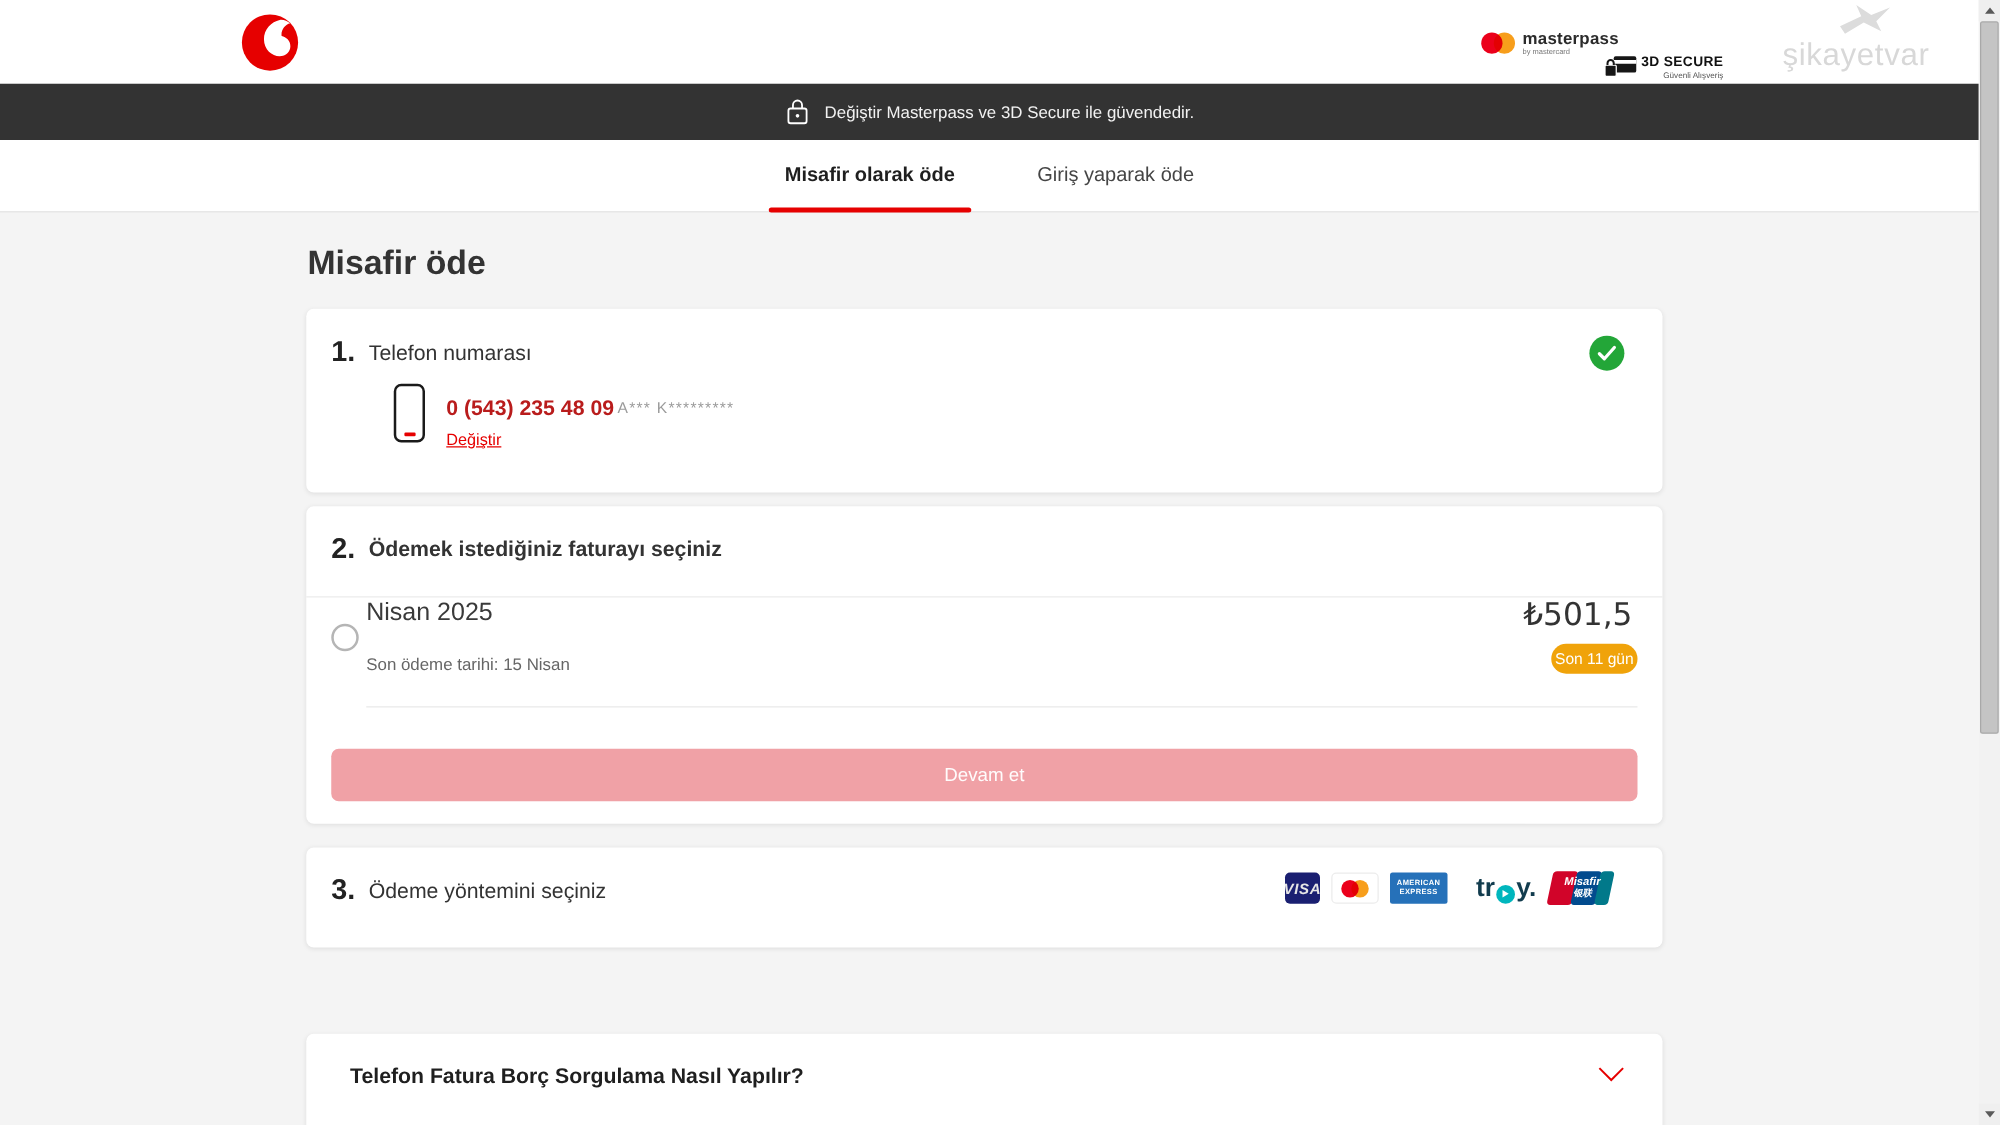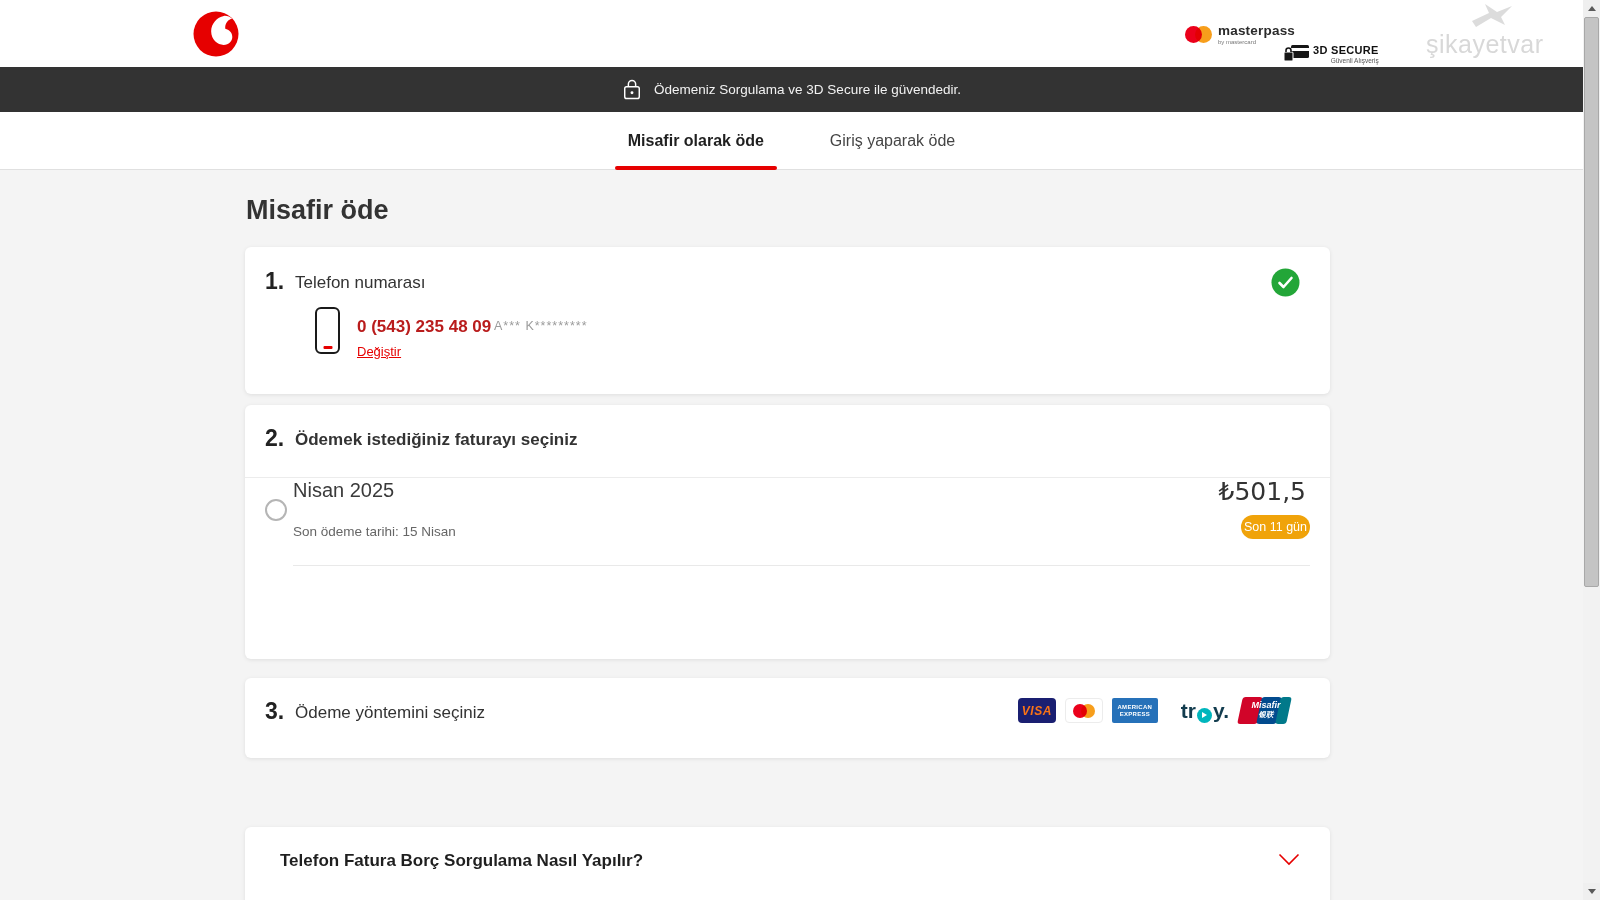--- a/index.html
+++ b/index.html
@@ -77,21 +77,21 @@
                 border-radius:12px; background:#f0a30a; color:#fff; font-size:12.5px; }
   .divider-inner { position:absolute; left:48px; right:20px; top:160px; height:1px; background:#e9e9e9; }
   .continue-btn { position:absolute; left:20px; right:20px; top:194px; height:42px; border:none;
                   border-radius:6px; background:#f0a1a6; color:rgba(255,255,255,.97); font-size:15px;
                   font-family:"Liberation Sans", sans-serif; cursor:default; }
 
   
   #card-payment .step-num { top:20px; }
   #card-payment .step-title { top:25px; }
   .pay-logos { position:absolute; right:40px; top:19px; display:flex; align-items:center; gap:9px; }
-  .logo-visa { width:38px; height:25px; background:#1a1f71; border-radius:4px; color:#f97316;
+  .logo-visa { width:28px; height:25px; background:#1a1f71; border-radius:4px; color:#e5e5e5;
                font-weight:bold; font-style:italic; font-size:12px; display:flex; align-items:center;
                justify-content:center; letter-spacing:.5px; }
   .logo-mc { width:38px; height:25px; background:#fff; border:1px solid #ececec; border-radius:4px;
              display:flex; align-items:center; justify-content:center; }
   .logo-mc i { width:14px; height:14px; border-radius:50%; display:block; }
   .logo-mc .c1 { background:#eb001b; }
   .logo-mc .c2 { background:#f79e1b; margin-left:-6px; mix-blend-mode:multiply; }
   .logo-amex { width:46px; height:25px; background:#2671b9; border-radius:2px; color:#fff;
                display:flex; flex-direction:column; align-items:center; justify-content:center;
                font-size:6px; font-weight:bold; letter-spacing:.3px; line-height:7px; }
@@ -169,21 +169,21 @@
       <span class="watermark-text">şikayetvar</span>
     </div>
   </header>
 
   <div class="secure-bar">
     <svg width="20" height="25" viewBox="0 0 22 26">
       <rect x="3" y="10" width="16" height="13" rx="2" fill="none" stroke="#fff" stroke-width="1.6"></rect>
       <path d="M7 10 V7 a4 4 0 0 1 8 0 v3" fill="none" stroke="#fff" stroke-width="1.6"></path>
       <circle cx="11" cy="16.5" r="1.6" fill="#fff"></circle>
     </svg>
-    <span class="secure-bar-text">Ödemeniz Sorgulama ve 3D Secure ile güvendedir.</span>
+    <span class="secure-bar-text">Değiştir Masterpass ve 3D Secure ile güvendedir.</span>
   </div>
 
   <nav class="tabbar">
     <div class="tab active">
       <span>Misafir olarak öde</span>
     </div>
     <div class="tab">
       <span>Giriş yaparak öde</span>
     </div>
   </nav>
@@ -208,20 +208,21 @@
   <section class="card" id="card-bill">
     <div class="step-num">2.</div>
     <div class="step-title bold">Ödemek istediğiniz faturayı seçiniz</div>
     <div class="divider-full"></div>
     <div class="radio" role="radio" aria-checked="false"></div>
     <div class="bill-period">Nisan 2025</div>
     <div class="bill-due">Son ödeme tarihi: 15 Nisan</div>
     <div class="bill-amount">₺501,5</div>
     <div class="bill-badge">Son 11 gün</div>
     <div class="divider-inner"></div>
+    <button class="continue-btn" disabled="">Devam et</button>
   </section>
 
   <section class="card" id="card-payment">
     <div class="step-num">3.</div>
     <div class="step-title">Ödeme yöntemini seçiniz</div>
     <div class="pay-logos">
       <div class="logo-visa">
         <span>VISA</span>
       </div>
       <div class="logo-mc">

